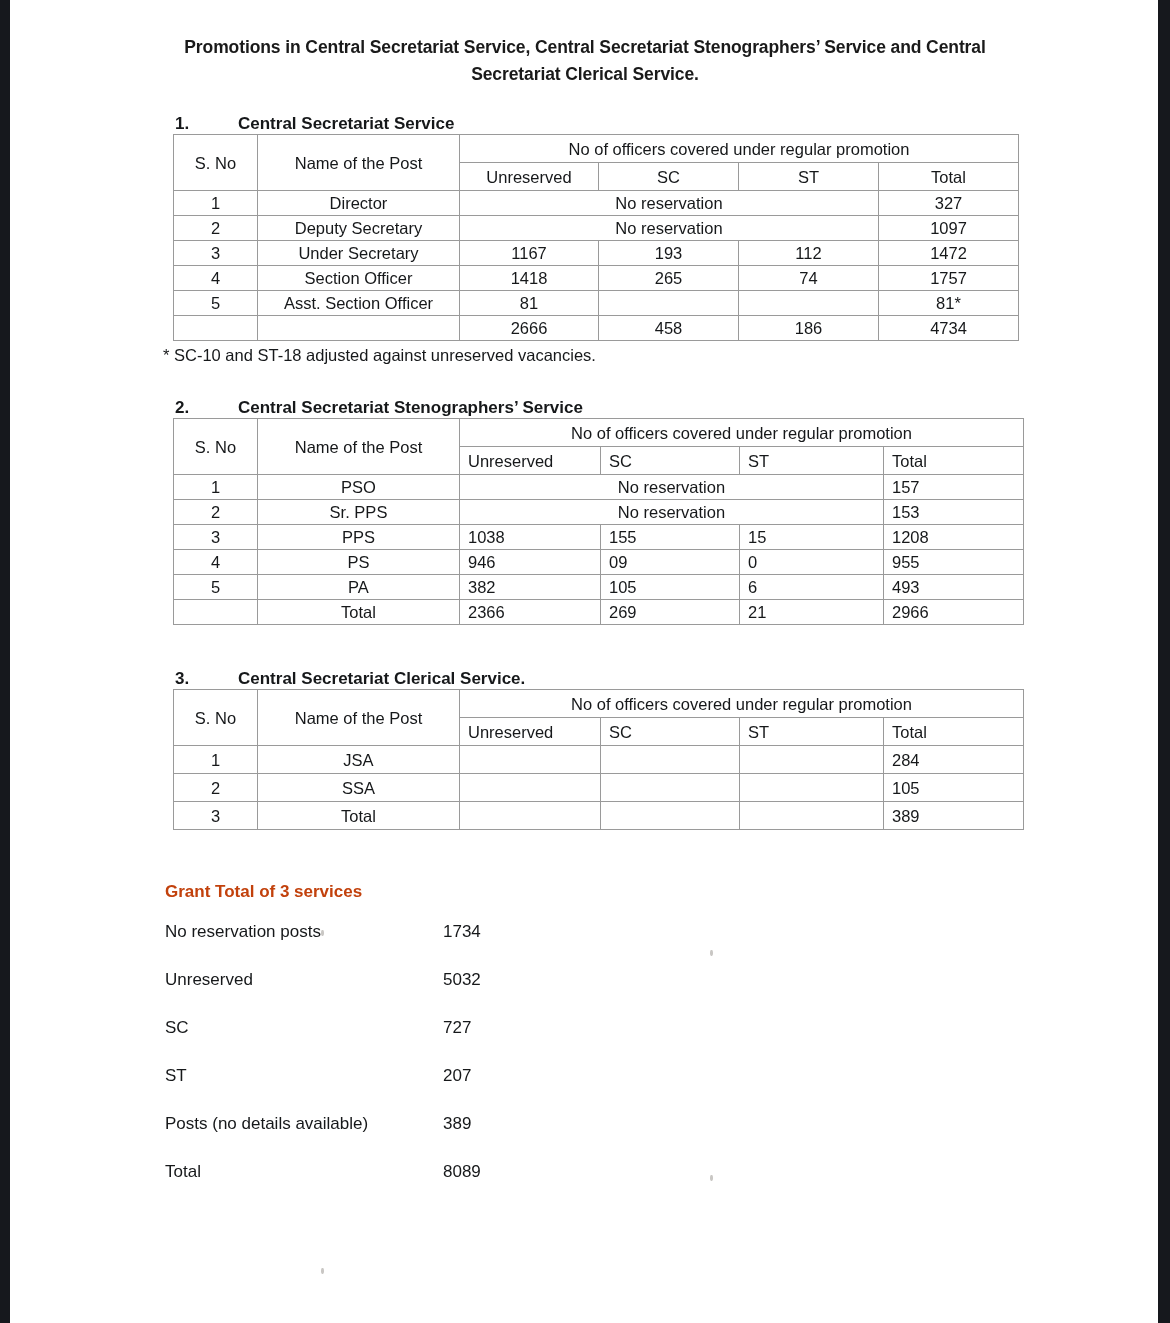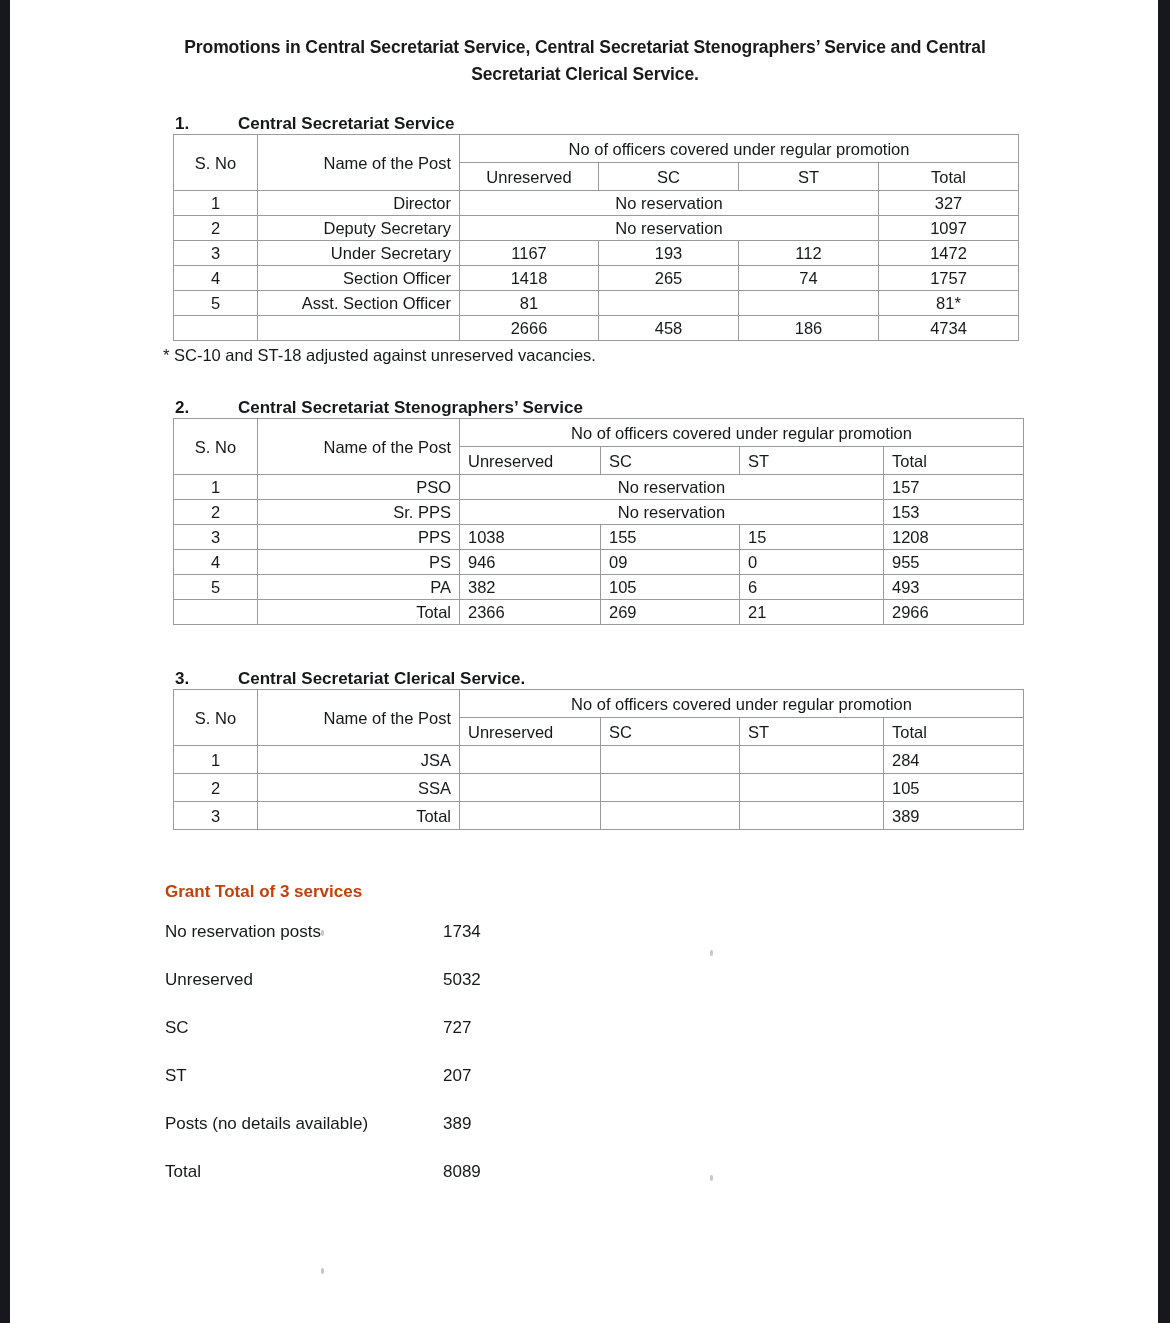--- a/index.html
+++ b/index.html
@@ -74,21 +74,21 @@
     vertical-align: middle;
     box-sizing: border-box;
     line-height: 1.1;
     white-space: nowrap;
     overflow: hidden;
   }
   table.grid td.tall,
   table.grid th.tall { height: 28px; }
 
   .c-sno { width: 84px; text-align: center; }
-  .c-name { width: 202px; text-align: right; }
+  .c-name { width: 202px; text-align: center; }
   .c-unres { width: 141px; }
   .c-sc { width: 139px; }
   .c-st { width: 144px; }
   .c-total { width: 140px; }
 
   
   .t1 .c-unres { width: 139px; }
   .t1 .c-sc { width: 140px; }
   .t1 .c-st { width: 140px; }
   .t1 .c-total { width: 140px; }

